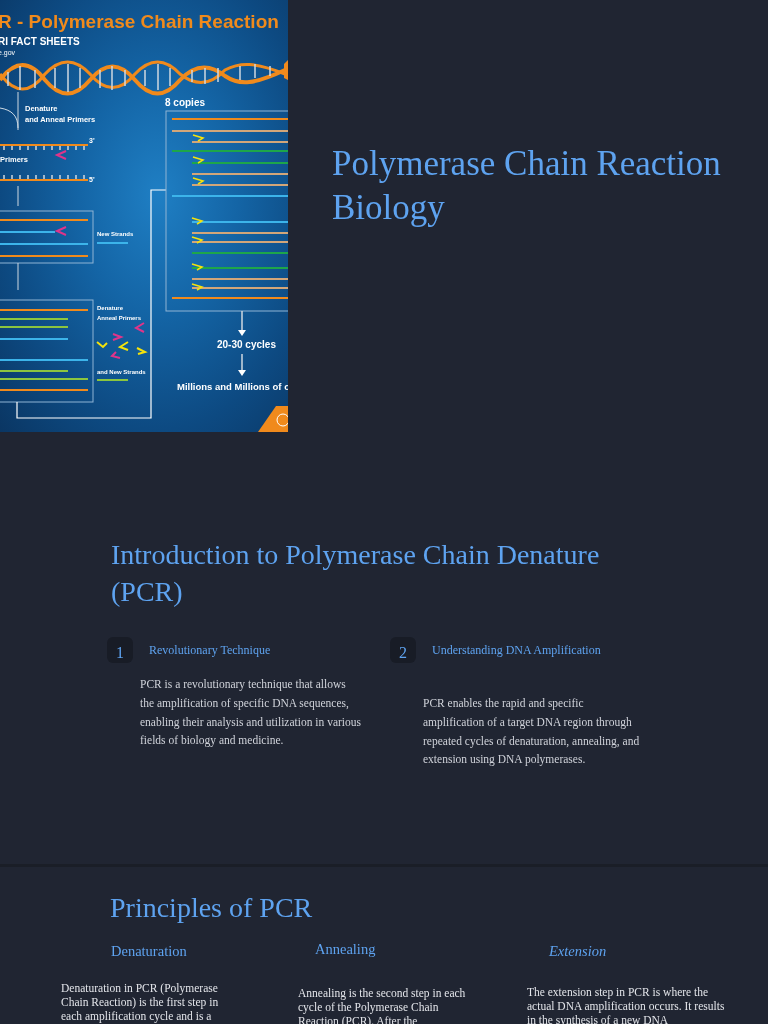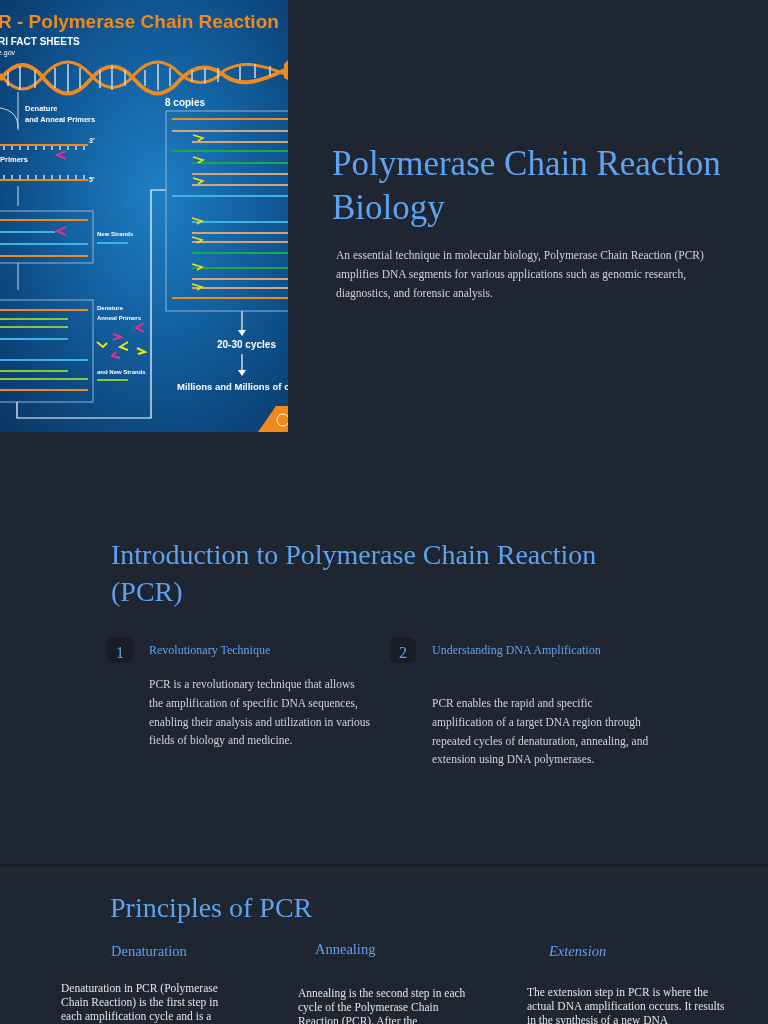--- a/index.html
+++ b/index.html
@@ -34,21 +34,21 @@
   .card .badge {
     position:absolute; left:0; top:0; width:26px; height:26px;
     background:#181c26; border-radius:6px;
     color:#5ea3f0; font-size:16px; text-align:center; line-height:32px;
   }
   .card .card-title {
     position:absolute; left:42px; top:6px; width:260px;
     font-size:12px; color:#5ea3f0; white-space:nowrap;
   }
   .card .card-text {
-    position:absolute; left:42px; width:222px;
+    position:absolute; left:33px; width:222px;
     font-size:11.5px; line-height:18.8px; color:#d0d3da; margin:0;
   }
   .divider {
     position:absolute; left:0; top:864px; width:768px; height:3px; background:#1a1e27;
   }
   .principles { position:absolute; left:0; top:867px; width:768px; height:157px; overflow:hidden; }
   .principles-title {
     position:absolute; left:106px; top:21px; font-size:28px; color:#5ea3f0; margin:4px; font-weight:normal;
   }
   .pcol-title { position:absolute; font-size:14.5px; color:#5ea3f0; white-space:nowrap; }
@@ -195,25 +195,24 @@
       <path d="M238,330 L242,336 L246,330 Z" fill="#fff"></path>
       <text x="217" y="348" fill="#fff" font-family="Liberation Sans, sans-serif" font-weight="bold" font-size="10">20-30 cycles</text>
       <line x1="242" y1="354" x2="242" y2="370" stroke="#cfd8e0" stroke-width="1.5"></line>
       <path d="M238,370 L242,376 L246,370 Z" fill="#fff"></path>
       <text x="177" y="390" fill="#fff" font-family="Liberation Sans, sans-serif" font-weight="bold" font-size="9.5">Millions and Millions of c</text>
       <path d="M258,432 L276,406 L288,406 L288,432 Z" fill="#f08a1c"></path>
       <circle cx="283" cy="420" r="6" fill="none" stroke="#fff" stroke-width="1"></circle>
     </svg>
   </div>
   <h1 class="hero-title">Polymerase Chain Reaction Biology</h1>
-  <p class="hero-desc">An essential technique in molecular biology, Polymerase Chain Reaction (PCR) amplifies DNA segments for various applications such as genomic research, diagnostics, and forensic analysis.</p>
 </section>
 
 <section class="intro">
-  <h2 class="intro-title">Introduction to Polymerase Chain Reaction (PCR)</h2>
+  <h2 class="intro-title">Introduction to Polymerase Chain Denature (PCR)</h2>
   <div class="card" style="left:107px;">
     <div class="badge">1</div>
     <div class="card-title">Revolutionary Technique</div>
     <p class="card-text" style="top:38px;">PCR is a revolutionary technique that allows the amplification of specific DNA sequences, enabling their analysis and utilization in various fields of biology and medicine.</p>
   </div>
   <div class="card" style="left:390px;">
     <div class="badge">2</div>
     <div class="card-title">Understanding DNA Amplification</div>
     <p class="card-text" style="top:57px;">PCR enables the rapid and specific amplification of a target DNA region through repeated cycles of denaturation, annealing, and extension using DNA polymerases.</p>
   </div>

